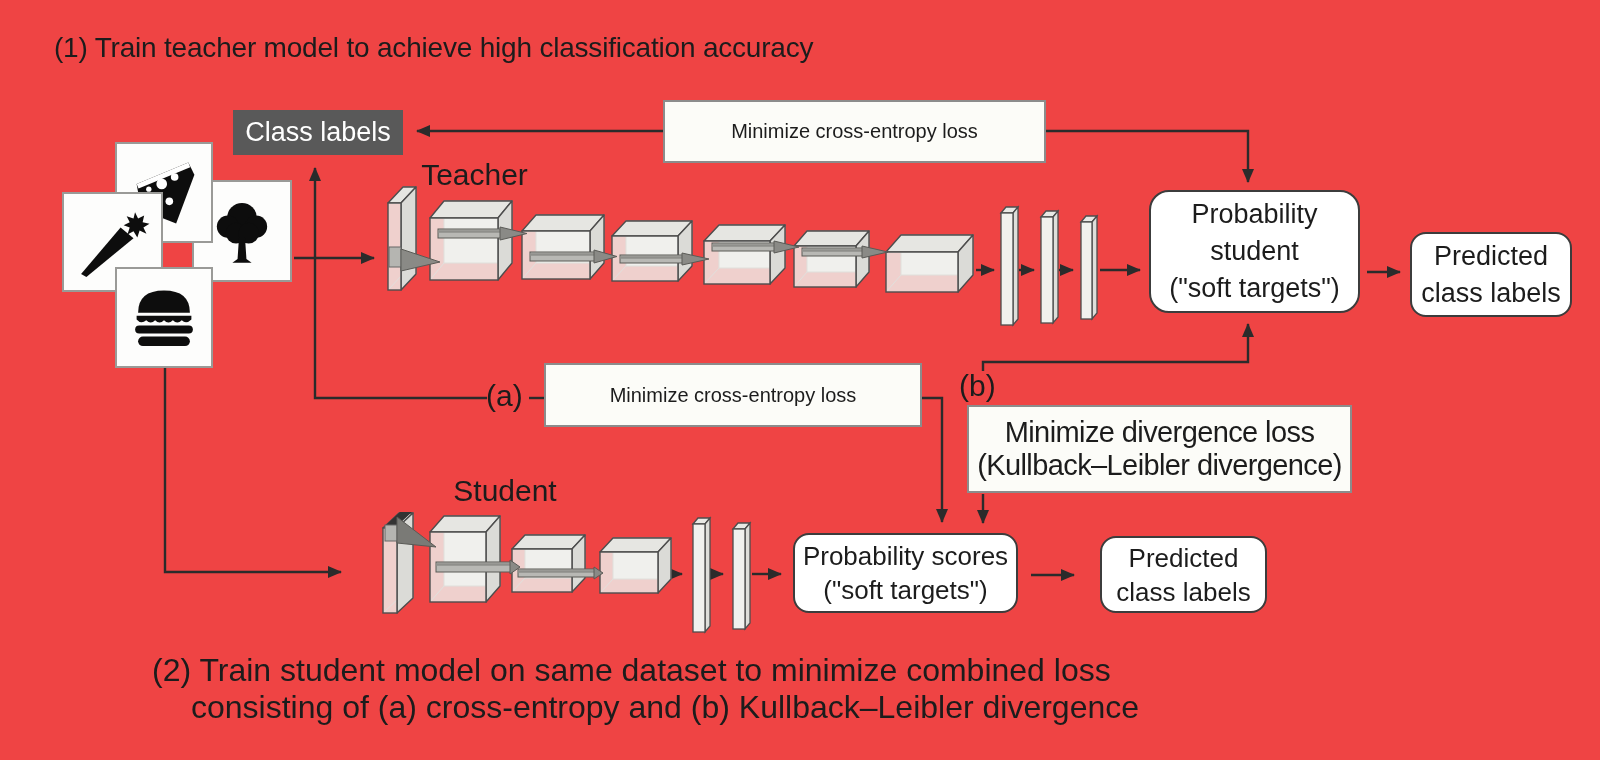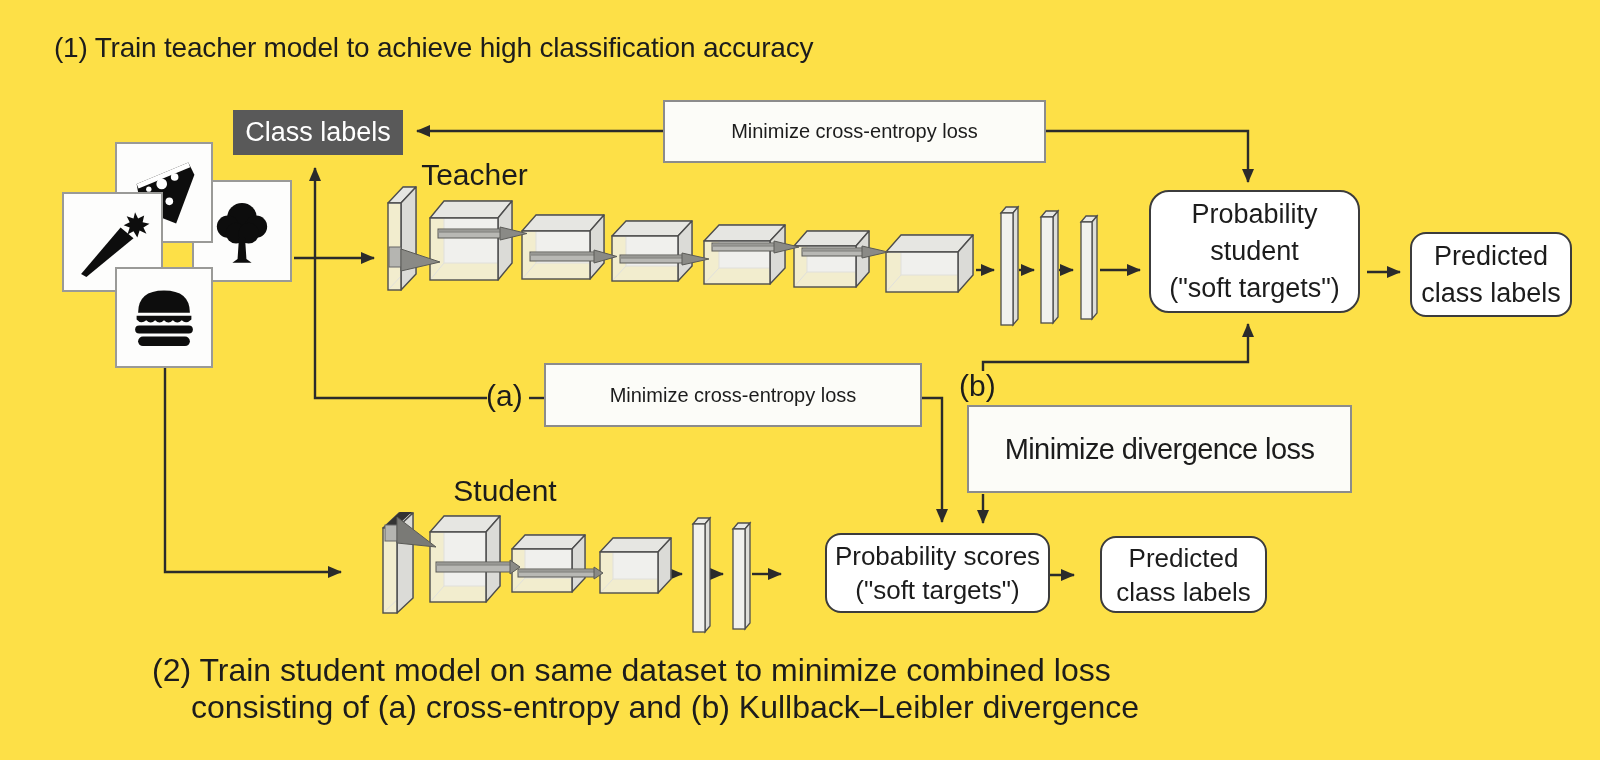--- a/index.html
+++ b/index.html
@@ -2,21 +2,21 @@
 <html style="--line: #2b2b2b; --class-bg: #595959; --loss-border: #8c8c8c; --round-border: #3c3c3c;"><head>
 <meta charset="utf-8">
 <style>
   :root{
     --line:#2b2b2b; --ink:#1c1c1c;
     --class-bg:#595959; --loss-border:#8c8c8c; --loss-bg:#fcfcf8;
     --round-border:#3c3c3c;
   }
   html,body{margin:0;padding:0;background:#fff;}
   #canvas{
-    position:relative;width:1600px;height:760px;background:#fde047;overflow:hidden;
+    position:relative;width:1600px;height:760px;background:#ef4444;overflow:hidden;
     font-family:"Liberation Sans","DejaVu Sans",sans-serif;color:var(--ink);
   }
   .abs{position:absolute;}
   svg.layer{position:absolute;left:0;top:0;width:1600px;height:760px;}
   #connectors{z-index:1;color:var(--line);}
   #networks{z-index:2;}
   .title{font-size:28px;letter-spacing:-0.2px;white-space:nowrap;z-index:7;}
   .net-label{font-size:30px;text-align:center;z-index:7;}
   .class-box{
     background:var(--class-bg);color:#fff;font-size:27px;text-align:center;
@@ -231,36 +231,37 @@
   <div class="abs loss-box" style="left:663px;top:100px;width:383px;height:63px;">
     <span class="l1">Minimize cross-entropy loss</span>
   </div>
   <div class="abs ab-label" style="left:486px;top:379px;">(a)</div>
   <div class="abs loss-box" style="left:544px;top:363px;width:378px;height:64px;">
     <span class="l1">Minimize cross-entropy loss</span>
   </div>
   <div class="abs ab-label" style="left:959px;top:369px;">(b)</div>
   <div class="abs loss-box kl" style="left:967px;top:405px;width:385px;height:88px;">
     <span class="l2">Minimize divergence loss</span>
+    <span class="l2">(Kullback–Leibler divergence)</span>
   </div>
 
   <div class="abs net-label" style="left:412px;top:158px;width:125px;">Teacher</div>
   <div class="abs net-label" style="left:440px;top:474px;width:130px;">Student</div>
 
   <div class="abs round-box" style="left:1149px;top:190px;width:211px;height:123px;border-radius:20px;">
     <span>Probability</span>
     <span>student</span>
     <span>("soft targets")</span>
   </div>
   <div class="abs round-box" style="left:1410px;top:232px;width:162px;height:85px;border-radius:16px;">
     <span>Predicted</span>
     <span>class labels</span>
   </div>
 
-  <div class="abs round-box" style="left:793px;top:533px;width:225px;height:80px;border-radius:16px;margin-left:32px;">
+  <div class="abs round-box" style="left:793px;top:533px;width:225px;height:80px;border-radius:16px;">
     <span style="font-size:26px;line-height:34px;">Probability scores</span>
     <span style="font-size:26px;line-height:34px;">("soft targets")</span>
   </div>
   <div class="abs round-box" style="left:1100px;top:536px;width:167px;height:77px;border-radius:16px;">
     <span style="font-size:26px;line-height:34px;">Predicted</span>
     <span style="font-size:26px;line-height:34px;">class labels</span>
   </div>
 
 </div>
 

